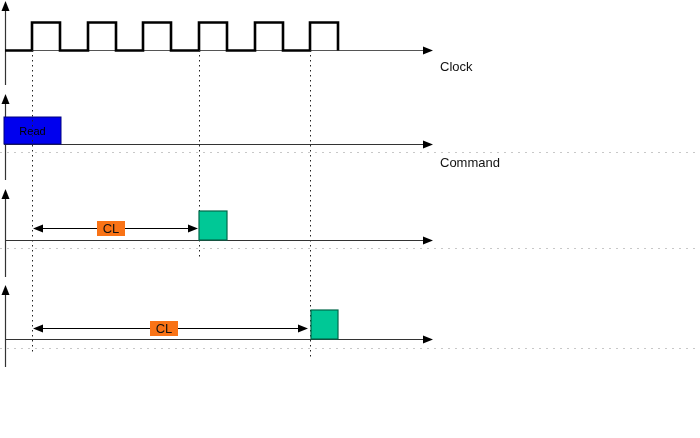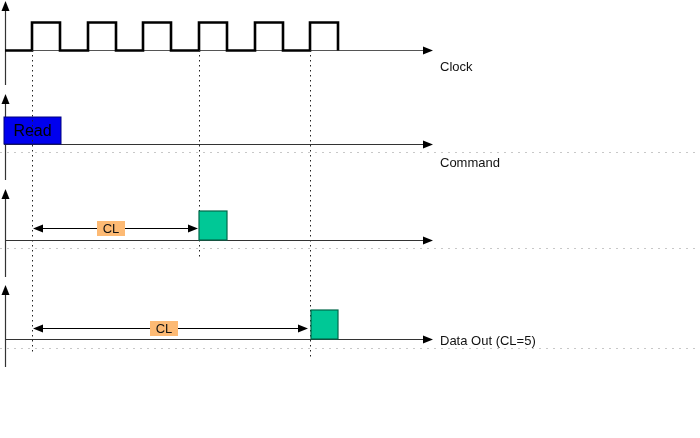--- a/index.html
+++ b/index.html
@@ -5,24 +5,24 @@
   html,body{margin:0;padding:0;background:#ffffff;}
   #stage{
     position:relative;width:700px;height:438px;background:#ffffff;overflow:hidden;
     font-family:"Liberation Sans","DejaVu Sans",sans-serif;color:#000;
   }
   #stage svg{position:absolute;left:0;top:0;}
   .sig-label{
     position:absolute;font-size:13px;line-height:15px;white-space:nowrap;color:#111;
   }
   .box-label{
-    position:absolute;font-size:16px;color:#000;display:flex;align-items:center;justify-content:center;
+    position:absolute;font-size:11px;color:#000;display:flex;align-items:center;justify-content:center;
   }
   .cl-label{
-    position:absolute;font-size:13px;line-height:15px;text-align:center;background:#fdba74;color:#111;
+    position:absolute;font-size:13px;line-height:15px;text-align:center;background:#f97316;color:#111;
   }
   #read-label{left:4px;top:117px;width:57px;height:27px;}
   #cl3-label{left:97px;top:221px;width:28px;height:15px;}
   #cl5-label{left:150px;top:321px;width:28px;height:15px;}
   #clock-label{left:440px;top:59px;}
   #command-label{left:440px;top:155px;}
   #dataout3-label{left:441px;top:233px;}
   #dataout5-label{left:440px;top:333px;}
 </style>
 </head>
@@ -81,14 +81,13 @@
       <polygon points="308,328.5 298,324.5 298,332.5" fill="#000"></polygon>
       <rect x="311" y="310" width="27" height="29" fill="#00c896" stroke="#00684a" stroke-width="1.2"></rect>
     </g>
   </svg>
 
   <div id="read-label" class="box-label">Read</div>
   <div id="cl3-label" class="cl-label">CL</div>
   <div id="cl5-label" class="cl-label">CL</div>
   <div id="clock-label" class="sig-label">Clock</div>
   <div id="command-label" class="sig-label">Command</div>
-  <div id="dataout5-label" class="sig-label">Data Out (CL=5)</div>
 </div>
 
 </body></html>

